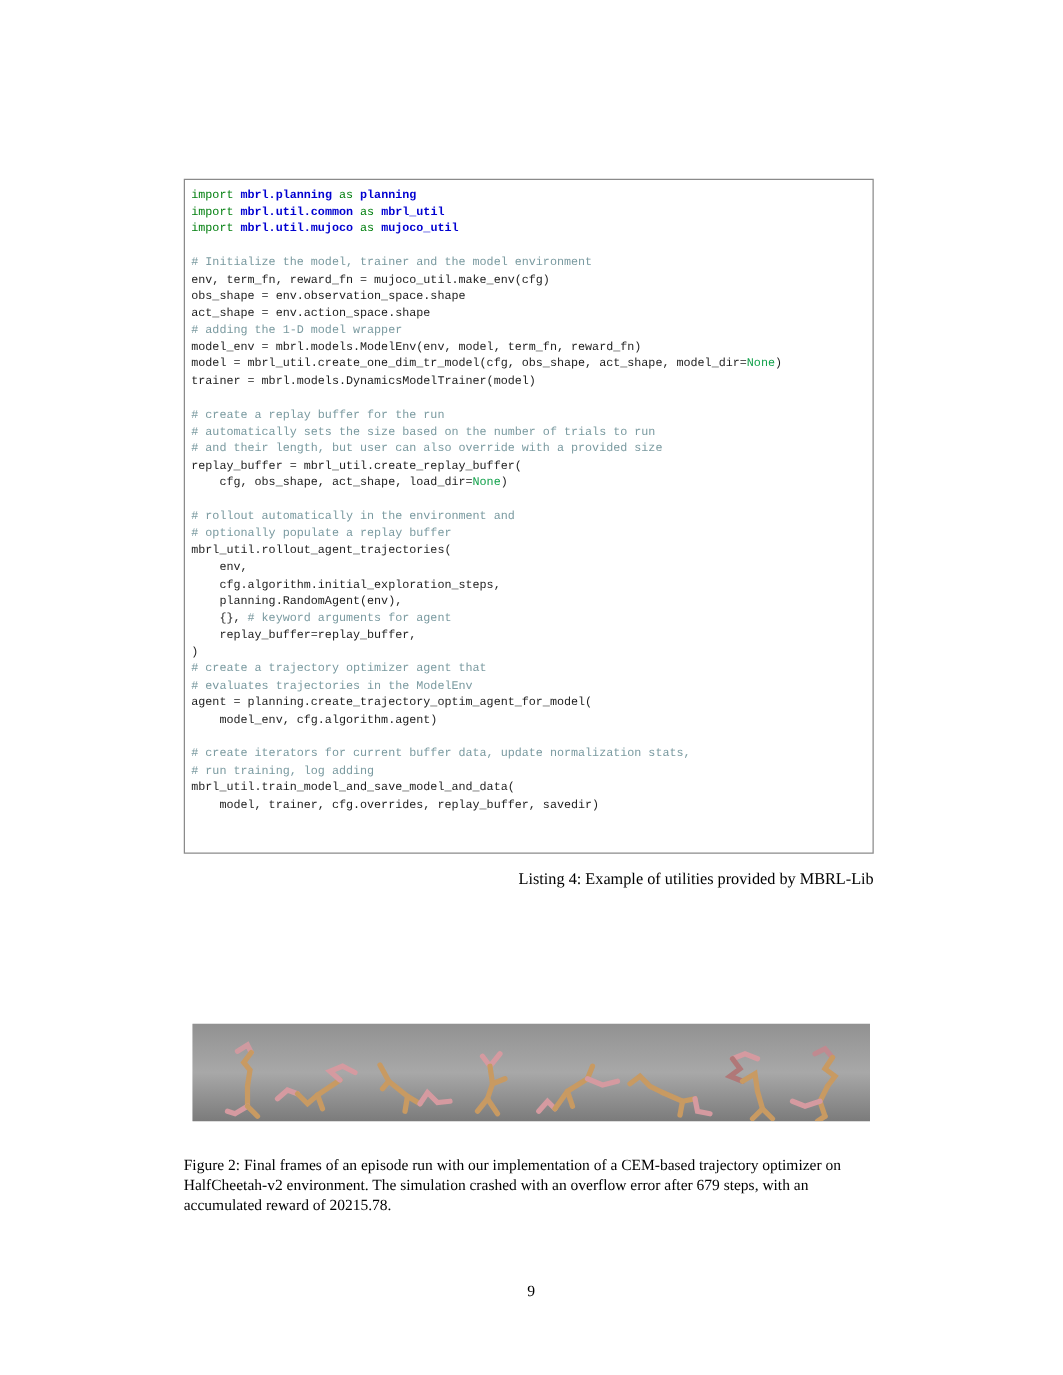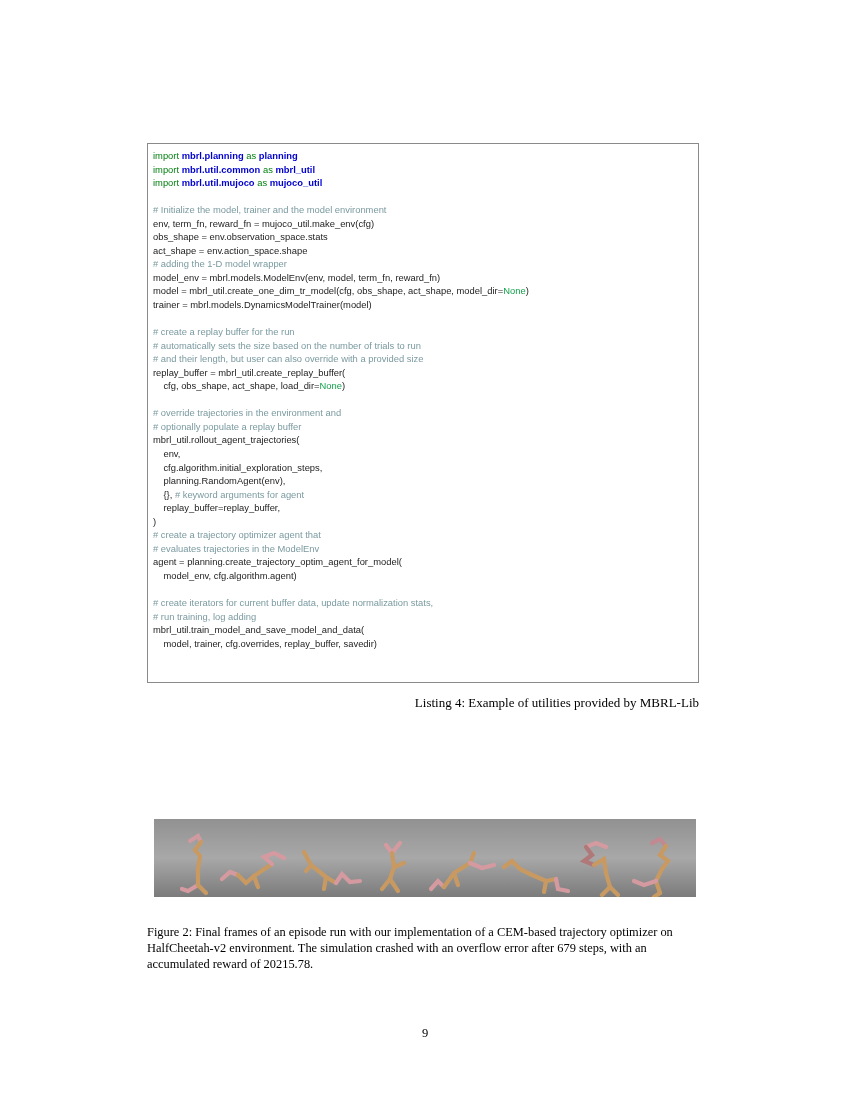--- a/index.html
+++ b/index.html
@@ -33,21 +33,21 @@
     height: 540px;
     border: 1px solid #8a8a8a;
     background: #ffffff;
     box-sizing: border-box;
     overflow: hidden;
   }
   .code-inner {
     padding: 5px 0 0 5px;
   }
   .code-line {
-    font-family: Liberation Sans, sans-serif;
+    font-family: Liberation Mono, monospace;
     font-size: 9.4px;
     line-height: 13.55px;
     white-space: pre;
     color: #1a1a1a;
     letter-spacing: 0px;
   }
   .tok-kw      { color: #007f0e; }
   .tok-mod     { color: #0000d0; font-weight: bold; }
   .tok-comment { color: #7a9aa0; }
   .tok-const   { color: #12a14b; }
@@ -108,34 +108,34 @@
 <div class="page">
 
   <div class="code-box">
     <div class="code-inner" id="code-inner">
         <div class="code-line"><span class="tok-kw">import </span><span class="tok-mod">mbrl.planning</span><span class="tok-kw"> as </span><span class="tok-mod">planning</span></div>
         <div class="code-line"><span class="tok-kw">import </span><span class="tok-mod">mbrl.util.common</span><span class="tok-kw"> as </span><span class="tok-mod">mbrl_util</span></div>
         <div class="code-line"><span class="tok-kw">import </span><span class="tok-mod">mbrl.util.mujoco</span><span class="tok-kw"> as </span><span class="tok-mod">mujoco_util</span></div>
         <div class="code-line">&nbsp;</div>
         <div class="code-line"><span class="tok-comment"># Initialize the model, trainer and the model environment</span></div>
         <div class="code-line"><span class="tok-plain">env, term_fn, reward_fn = mujoco_util.make_env(cfg)</span></div>
-        <div class="code-line"><span class="tok-plain">obs_shape = env.observation_space.stats</span></div>
+        <div class="code-line"><span class="tok-plain">obs_shape = env.observation_space.shape</span></div>
         <div class="code-line"><span class="tok-plain">act_shape = env.action_space.shape</span></div>
         <div class="code-line"><span class="tok-comment"># adding the 1-D model wrapper</span></div>
         <div class="code-line"><span class="tok-plain">model_env = mbrl.models.ModelEnv(env, model, term_fn, reward_fn)</span></div>
         <div class="code-line"><span class="tok-plain">model = mbrl_util.create_one_dim_tr_model(cfg, obs_shape, act_shape, model_dir=</span><span class="tok-const">None</span><span class="tok-plain">)</span></div>
         <div class="code-line"><span class="tok-plain">trainer = mbrl.models.DynamicsModelTrainer(model)</span></div>
         <div class="code-line">&nbsp;</div>
         <div class="code-line"><span class="tok-comment"># create a replay buffer for the run</span></div>
         <div class="code-line"><span class="tok-comment"># automatically sets the size based on the number of trials to run</span></div>
         <div class="code-line"><span class="tok-comment"># and their length, but user can also override with a provided size</span></div>
         <div class="code-line"><span class="tok-plain">replay_buffer = mbrl_util.create_replay_buffer(</span></div>
         <div class="code-line"><span class="tok-plain">    cfg, obs_shape, act_shape, load_dir=</span><span class="tok-const">None</span><span class="tok-plain">)</span></div>
         <div class="code-line">&nbsp;</div>
-        <div class="code-line"><span class="tok-comment"># override trajectories in the environment and</span></div>
+        <div class="code-line"><span class="tok-comment"># rollout automatically in the environment and</span></div>
         <div class="code-line"><span class="tok-comment"># optionally populate a replay buffer</span></div>
         <div class="code-line"><span class="tok-plain">mbrl_util.rollout_agent_trajectories(</span></div>
         <div class="code-line"><span class="tok-plain">    env,</span></div>
         <div class="code-line"><span class="tok-plain">    cfg.algorithm.initial_exploration_steps,</span></div>
         <div class="code-line"><span class="tok-plain">    planning.RandomAgent(env),</span></div>
         <div class="code-line"><span class="tok-plain">    {}, </span><span class="tok-comment"># keyword arguments for agent</span></div>
         <div class="code-line"><span class="tok-plain">    replay_buffer=replay_buffer,</span></div>
         <div class="code-line"><span class="tok-plain">)</span></div>
         <div class="code-line"><span class="tok-comment"># create a trajectory optimizer agent that</span></div>
         <div class="code-line"><span class="tok-comment"># evaluates trajectories in the ModelEnv</span></div>

